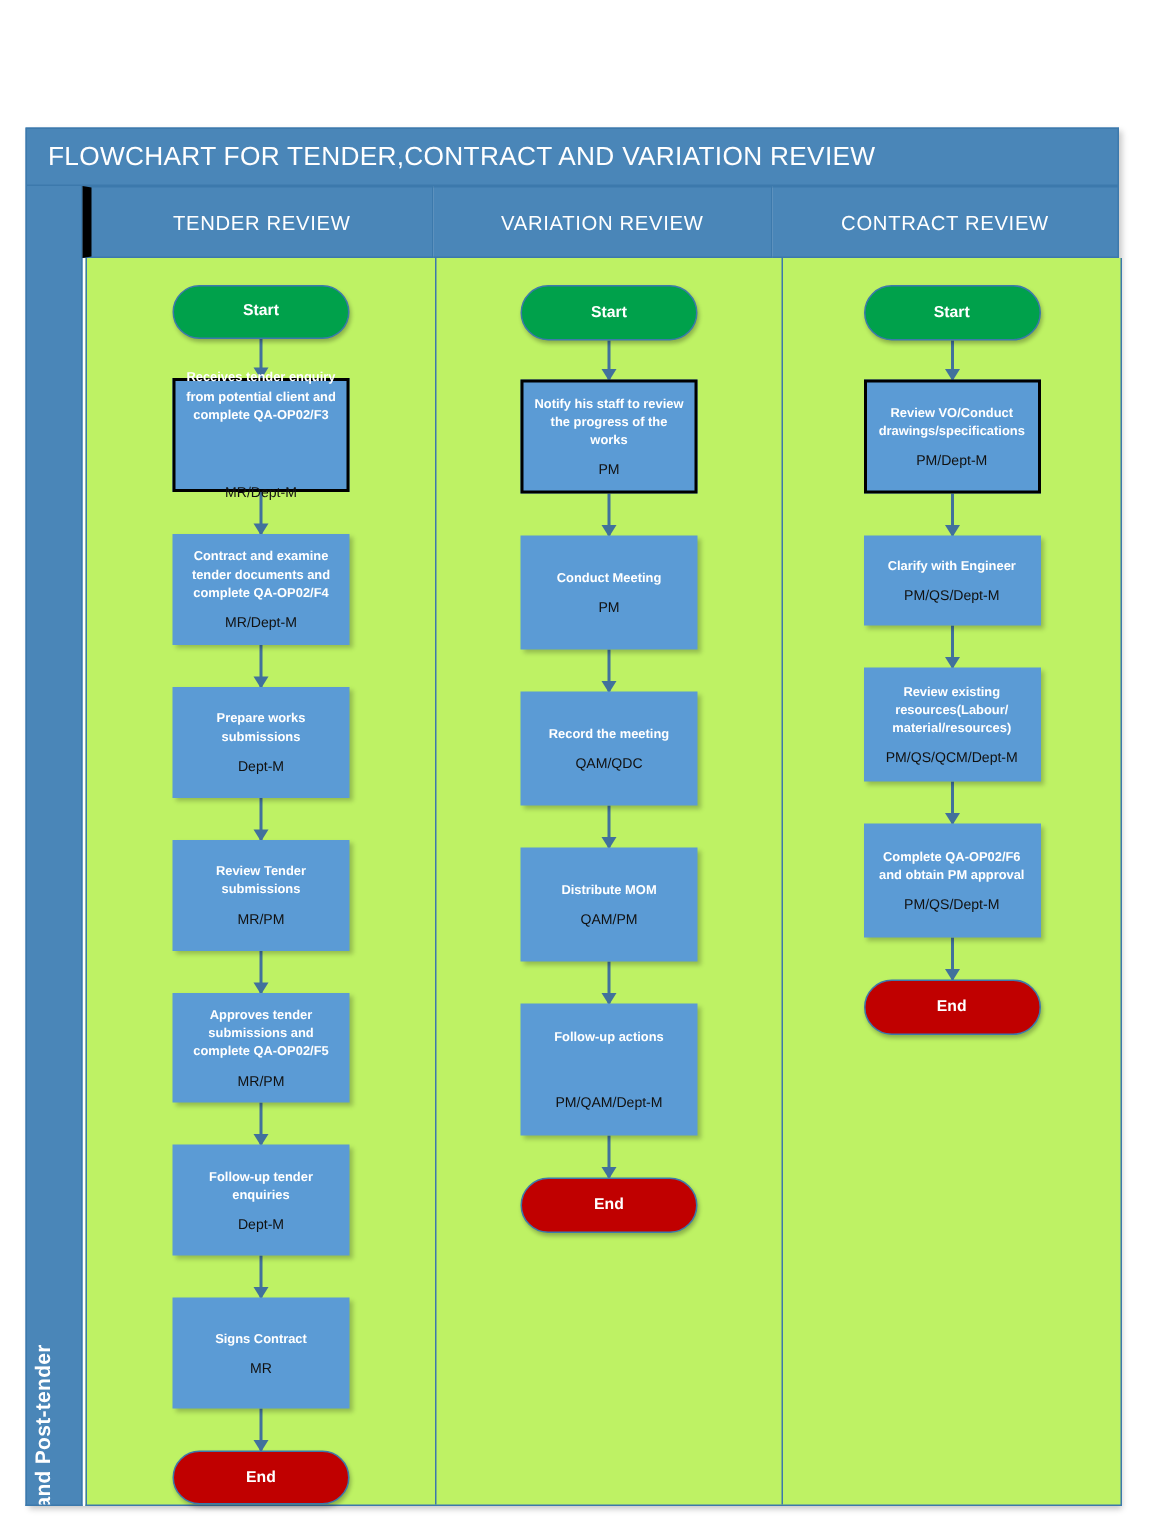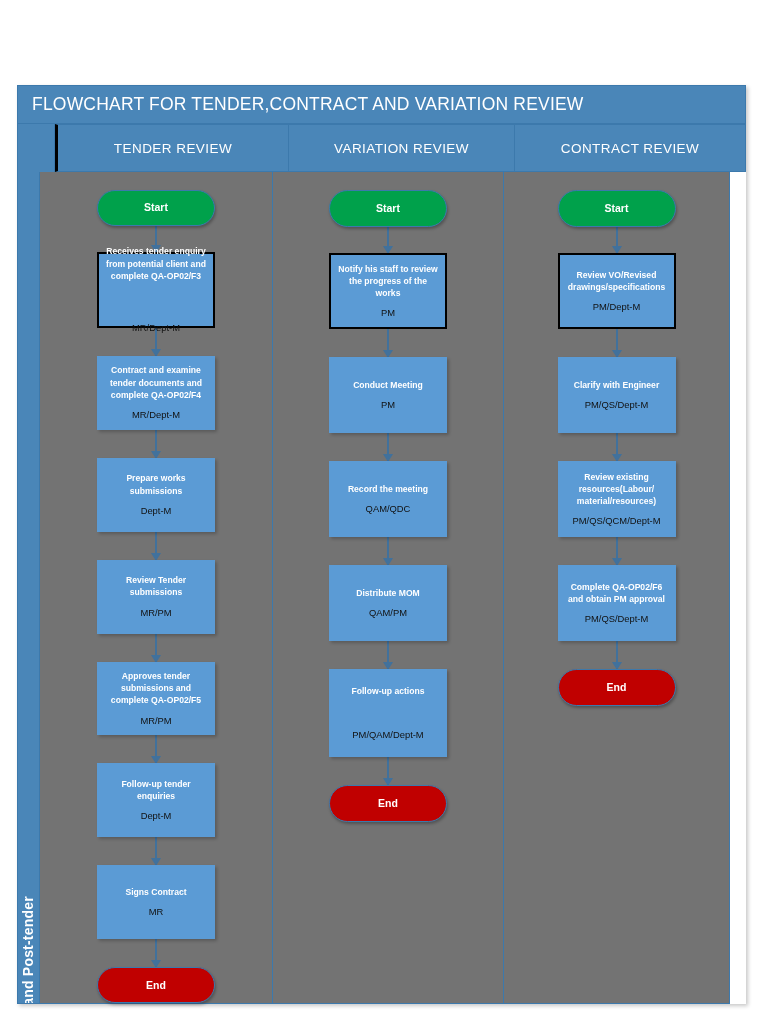--- a/index.html
+++ b/index.html
@@ -94,36 +94,36 @@
     border: 1px solid #3C79AC;
     border-left: none;
     box-sizing: border-box;
     display: flex;
     align-items: center;
     justify-content: center;
     color: #ffffff;
     font-size: 13.5px;
     letter-spacing: .45px;
   }
-  .col-header.c0 { width: 234px; border-left: 3px solid #000000; }
+  .col-header.c0 { width: 234px; border-left: 6px solid #000000; }
   .col-header.c1 { width: 231px; }
   .col-header.c2 { width: 226px; }
 
   
   .lanes {
     position: absolute;
-    left: 22px;
+    left: 40px;
     top: 87px;
     width: 691px;
     height: 832px;
     display: flex;
     box-sizing: border-box;
     border: 1px solid #3C79AC;
     border-top: none;
-    background: #737373;
+    background: #bef264;
     align-items: flex-end;
   }
   .lane {
     position: relative;
     box-sizing: border-box;
     border-right: 1px solid #3C79AC;
     height: 100%;
   }
   .lane:last-child { border-right: none; }
   .lane.l0 { width: 233px; }
@@ -380,29 +380,29 @@
       <div class="lane l2">
         <div class="lane-inner">
             <div class="node terminator start">
               <div class="node-title">Start</div>
             </div>
             <div class="connector" style="height: 26px;">
               <div class="stem"></div>
               <div class="head"></div>
             </div>
             <div class="node process selected" style="height: 76px;">
-              <div class="node-title">Review VO/Revised
+              <div class="node-title">Review VO/Conduct
 drawings/specifications</div>
               <div class="node-role">PM/Dept-M</div>
             </div>
             <div class="connector" style="height: 28px;">
               <div class="stem"></div>
               <div class="head"></div>
             </div>
-            <div class="node process" style="height: 76px;">
+            <div class="node process" style="height: 60px;">
               <div class="node-title">Clarify with Engineer</div>
               <div class="node-role">PM/QS/Dept-M</div>
             </div>
             <div class="connector" style="height: 28px;">
               <div class="stem"></div>
               <div class="head"></div>
             </div>
             <div class="node process" style="height: 76px;">
               <div class="node-title">Review existing
 resources(Labour/

